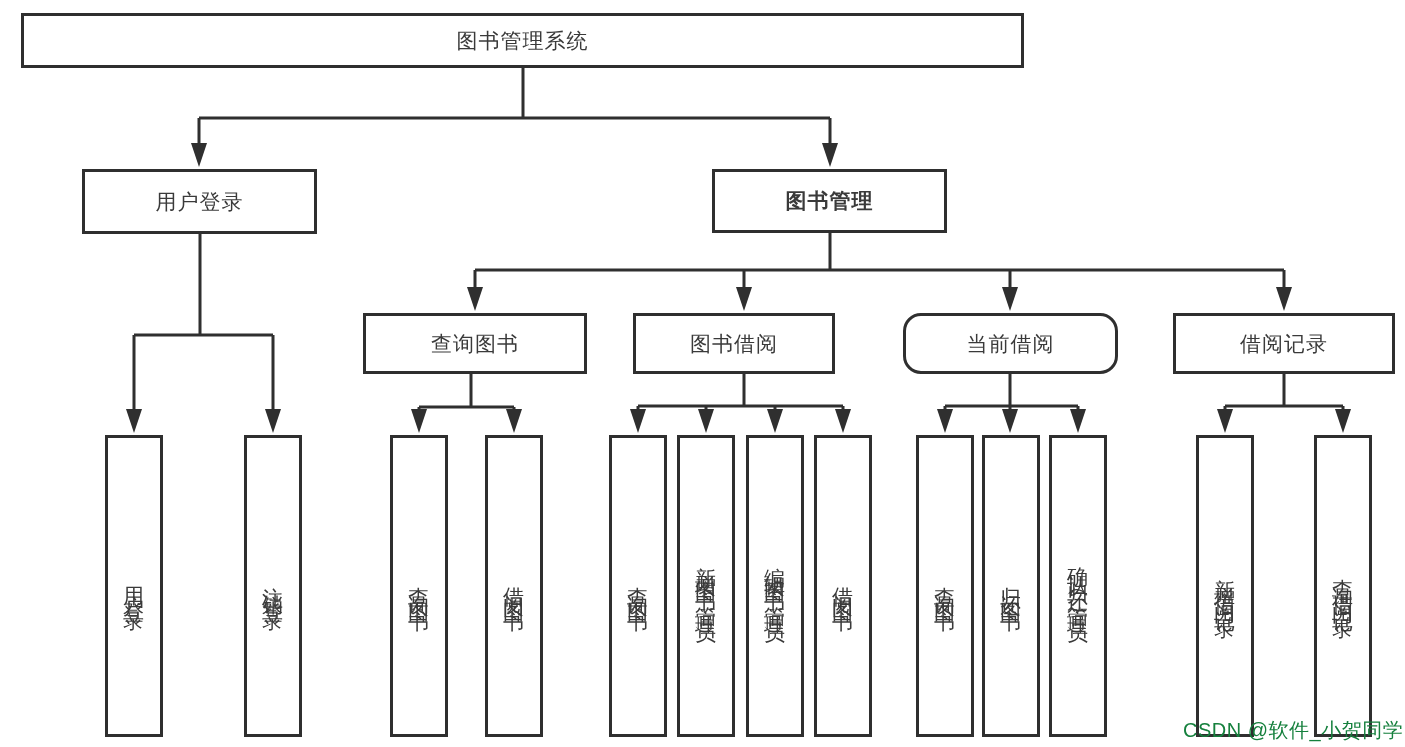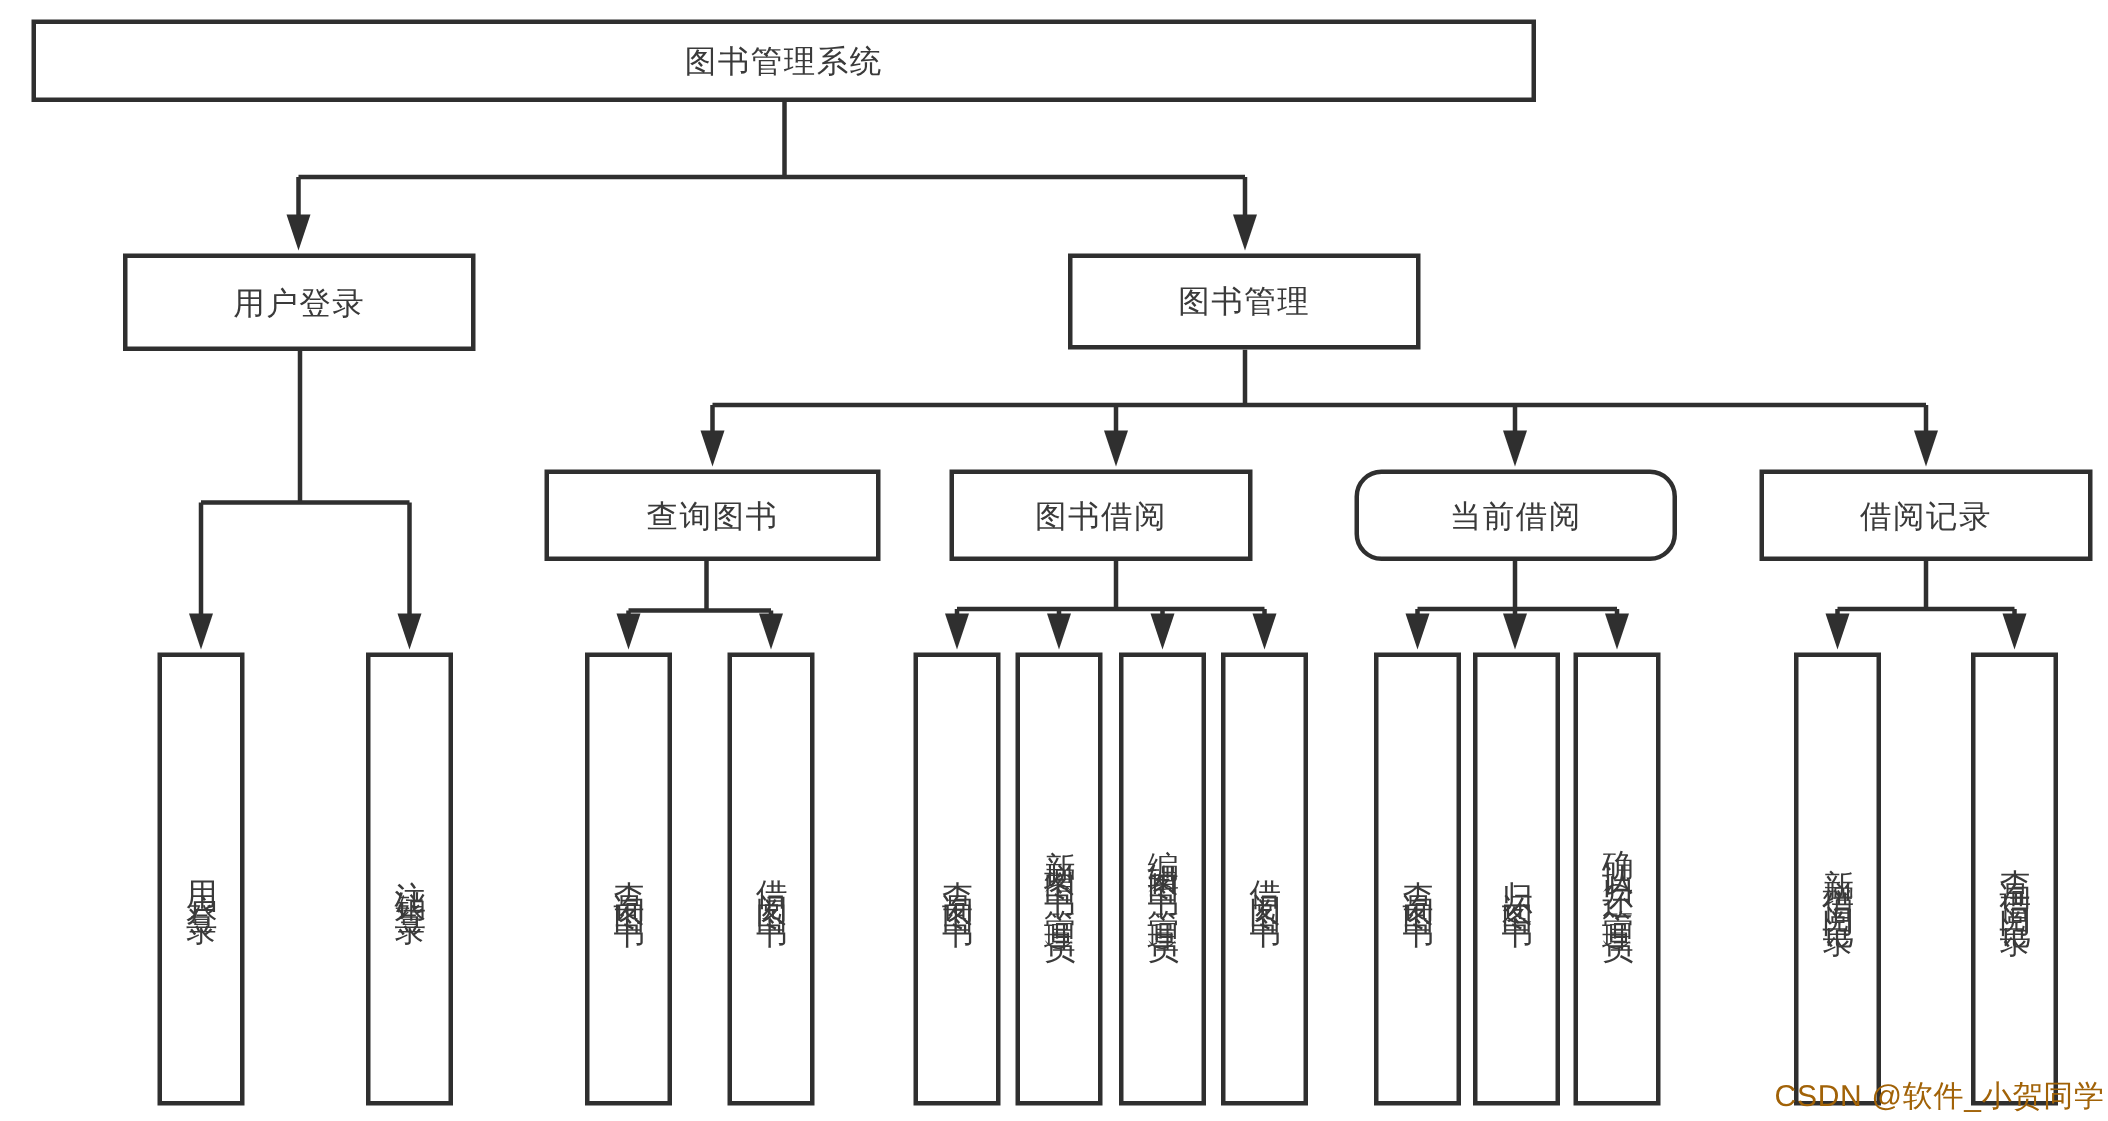--- a/index.html
+++ b/index.html
@@ -14,35 +14,35 @@
     display:flex;align-items:center;justify-content:center;
   }
   .hbox{font-size:21px;letter-spacing:1px;white-space:nowrap;}
   .vtext{
     writing-mode:vertical-rl;text-orientation:mixed;
     font-size:21px;letter-spacing:8px;line-height:1;
   }
   
   .b-root{left:21px;top:13px;width:1003px;height:55px;}
   .b-user-login{left:82px;top:169px;width:235px;height:65px;}
-  .b-book-mgmt{left:712px;top:169px;width:235px;height:64px;}
+  .b-book-mgmt{left:712px;top:169px;width:235px;height:64px;font-weight:bold;}
   .b-new-rec{left:363px;top:313px;width:224px;height:61px;}
   .b-book-borrow{left:633px;top:313px;width:202px;height:61px;}
   .b-cur-borrow{left:903px;top:313px;width:215px;height:61px;border-radius:18px;}
   .b-borrow-rec{left:1173px;top:313px;width:222px;height:61px;}
   
   .leaf{top:435px;width:58px;height:302px;}
   .l1{left:105px;}  .l2{left:244px;}
   .l3{left:390px;}  .l4{left:485px;}
   .l5{left:609px;}  .l6{left:677px;}  .l7{left:746px;}  .l8{left:814px;}
   .l9{left:916px;}  .l10{left:982px;} .l11{left:1049px;}
   .l12{left:1196px;}.l13{left:1314px;}
   .watermark{
     position:absolute;left:1183px;top:717px;z-index:2;
-    font-size:20px;color:#a16207;white-space:nowrap;letter-spacing:0.5px;
+    font-size:20px;color:#15803d;white-space:nowrap;letter-spacing:0.5px;
   }
 </style>
 </head>
 <body>
 
 <div class="canvas">
 
   <svg class="wires" width="1405" height="747" viewBox="0 0 1405 747">
     <g stroke="#2f2f2f" stroke-width="3" fill="none">
 

